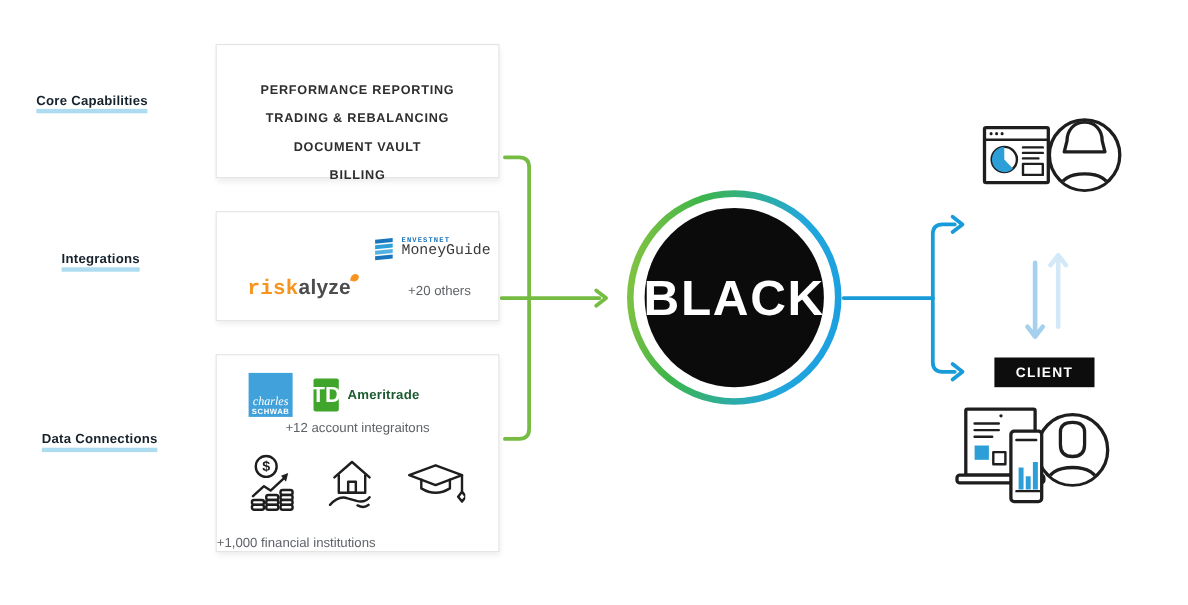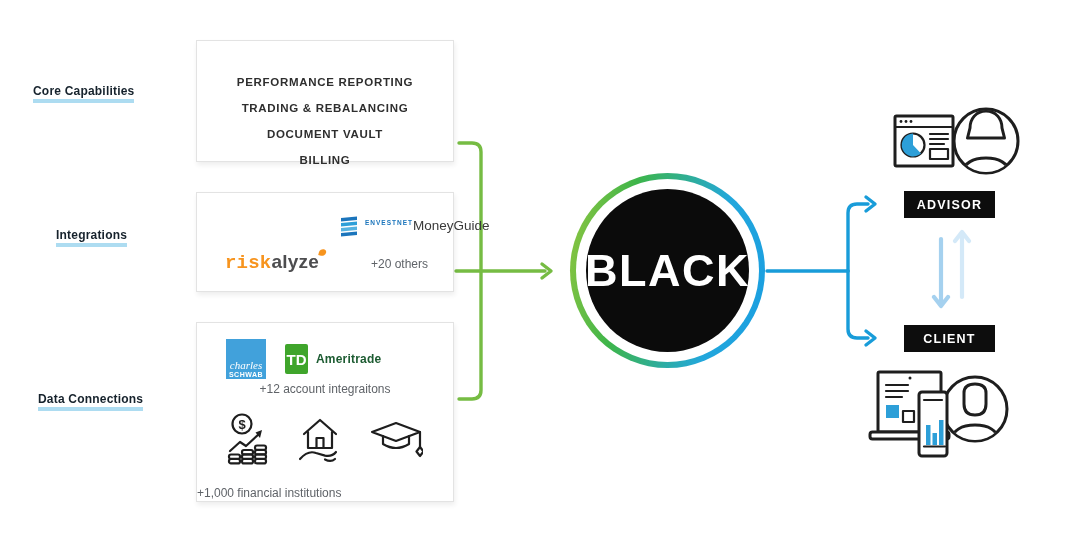--- a/index.html
+++ b/index.html
@@ -43,21 +43,21 @@
   .gray-note{color:var(--text_gray);font-size:12px;}
   .int-others{position:absolute;left:150px;top:64px;margin-left:24px;}
 
   .panel-data{top:322px;height:180px;}
   .schwab{position:absolute;left:29px;top:16px;width:40px;height:40px;background:var(--schwab_blue);
           display:flex;flex-direction:column;align-items:center;justify-content:flex-end;color:#fff;}
   .schwab-top{font-family:"Liberation Serif",serif;font-style:italic;font-size:11px;line-height:10px;}
   .schwab-bottom{font-size:7px;font-weight:700;letter-spacing:.5px;line-height:9px;}
   .tdameritrade{position:absolute;left:88px;top:21px;display:flex;align-items:center;gap:8px;}
   .td-square{width:23px;height:30px;background:var(--td_green);border-radius:2px;display:flex;
-             align-items:center;justify-content:center;color:#fff;font-size:15px;font-weight:800;}
+             align-items:center;justify-content:center;color:#fff;font-size:20px;font-weight:800;}
   .ameritrade{font-size:12px;font-weight:800;color:var(--ameritrade_green);letter-spacing:.2px;}
   .data-accounts{position:absolute;top:59px;left:0;width:100%;text-align:center;}
   .icon-row{position:absolute;top:90px;left:0;width:100%;display:flex;justify-content:center;
             align-items:flex-end;gap:26px;}
   .data-institutions{position:absolute;top:148px;left:0;width:100%;text-align:left;margin-top:15px;}
 
   
   .hub{position:absolute;left:570px;top:173px;width:195px;height:195px;border-radius:50%;
        background:linear-gradient(100deg,#7DC242 8%,#3DB54A 30%,#22A7DC 72%,#1B9FE0 95%);}
   .hub-gap{position:absolute;inset:6px;border-radius:50%;background:#fff;}
@@ -106,21 +106,21 @@
   </div>
 
   <div class="panel panel-int">
     <div class="moneyguide">
       <svg width="22" height="22" viewBox="0 0 22 22">
         <path d="M3,3 L19,1.4 V5 L3,6.6 Z" fill="#1B75BC"></path>
         <path d="M3,8 L19,6.4 V10 L3,11.6 Z" fill="#2D9FD8"></path>
         <path d="M3,13 L19,11.4 V15 L3,16.6 Z" fill="#55B2E0"></path>
         <path d="M3,18 L19,16.4 V20 L3,21.6 Z" fill="#1B75BC"></path>
       </svg>
-      <span style="display:flex;flex-direction:row;line-height:1.1;">
+      <span style="display:flex;flex-direction:column;line-height:1.1;font-family:Liberation Mono, monospace;">
         <span class="mg-envestnet">ENVESTNET</span>
         <span class="mg-name">MoneyGuide</span>
       </span>
     </div>
     <div class="riskalyze">
       <span class="rz-risk">risk</span><span class="rz-alyze">alyze</span>
       <span class="rz-mark"></span>
     </div>
     <div class="gray-note int-others">+20 others</div>
   </div>
@@ -220,16 +220,15 @@
     <rect class="st-ink-thin fl-white" x="42" y="49" width="11" height="11"></rect>
     <rect class="st-ink fl-white" x="9" y="70" width="79" height="7" rx="2.5"></rect>
     <rect class="st-ink fl-white" x="58" y="30" width="28" height="64" rx="3"></rect>
     <path class="st-ink-thin" d="M63,38 H81"></path>
     <rect class="fl-blue" x="65" y="63" width="4.5" height="20"></rect>
     <rect class="fl-blue" x="71.5" y="71" width="4.5" height="12"></rect>
     <rect class="fl-blue" x="78" y="58" width="4.5" height="25"></rect>
     <path class="st-ink-thin" d="M63,84.5 H84"></path>
   </svg>
 
-  <div class="badge badge-advisor">ADVISOR</div>
   <div class="badge badge-client">CLIENT</div>
 
 </div>
 
 </body></html>

